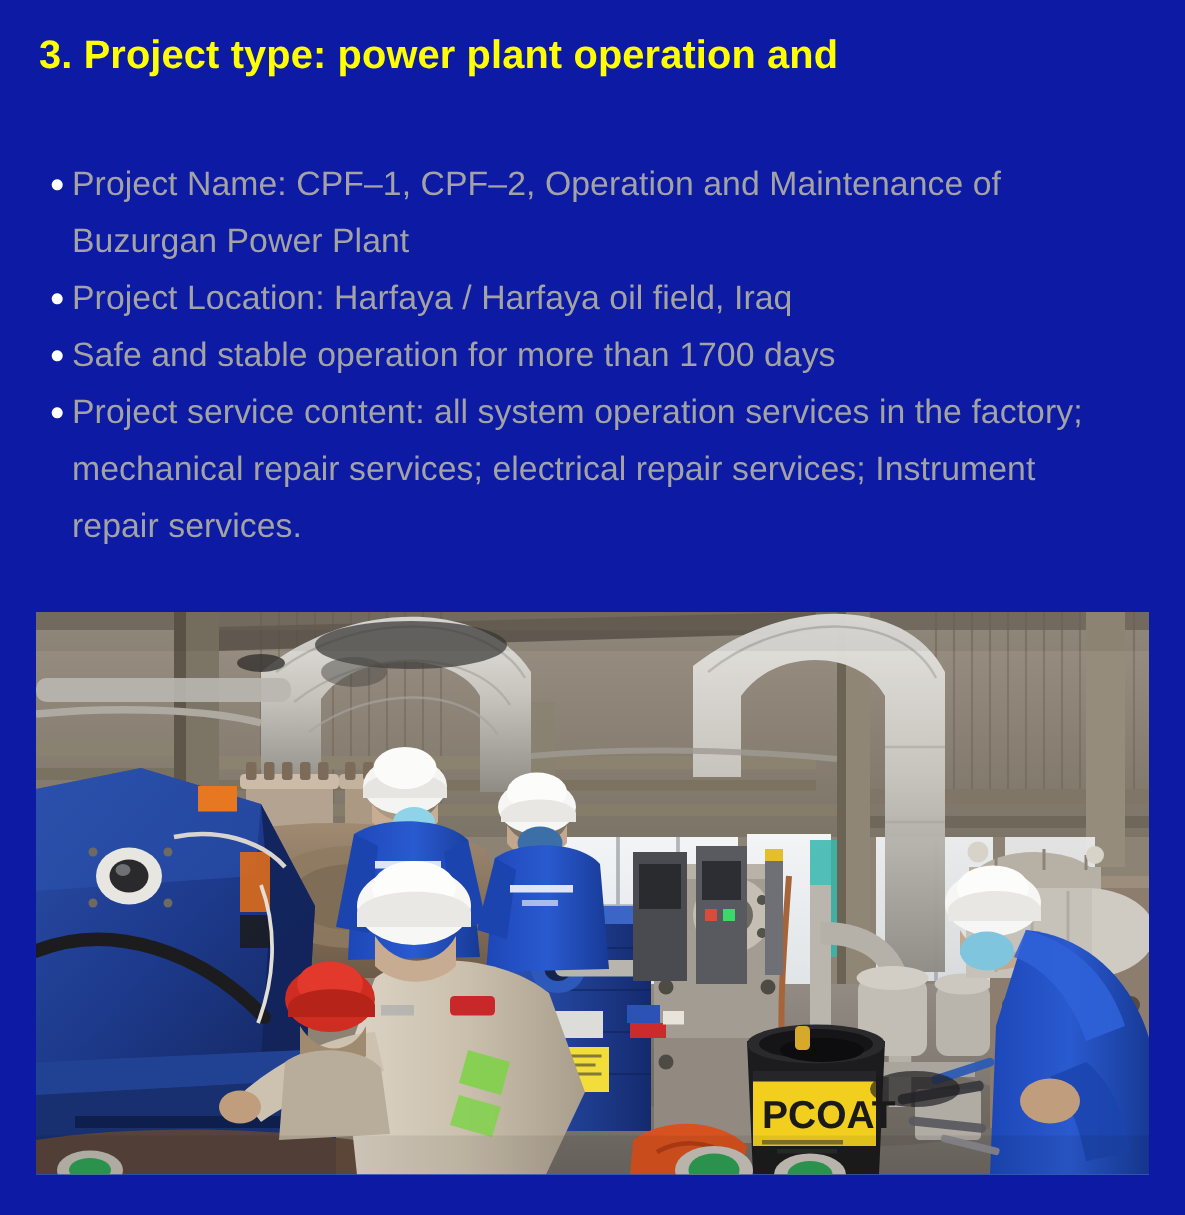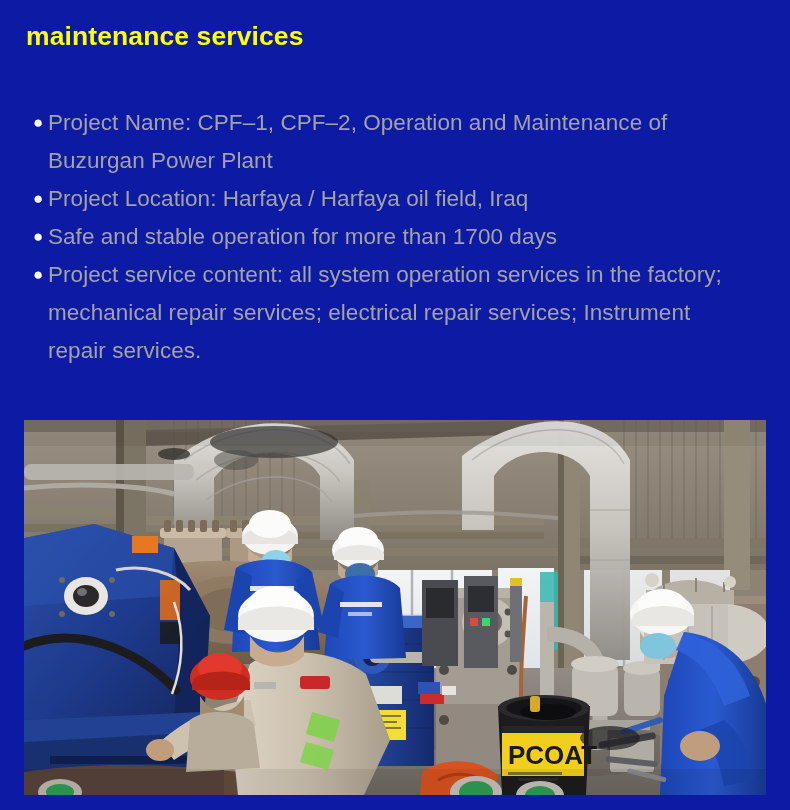--- a/index.html
+++ b/index.html
@@ -63,36 +63,36 @@
     color: #a3a3a3;
     font-size: 22.5px;
     line-height: 38px;
     letter-spacing: 0.05px;
   }
 
   
   .photo {
     position: absolute;
     left: 24px;
-    top: 420px;
+    top: 408px;
     width: 742px;
     height: 375px;
     overflow: hidden;
     background: #3b82f6;
     text-align: right;
   }
   .photo svg { display: block; width: 742px; height: 375px; }
 </style>
 </head>
 <body>
 
 <div class="slide">
 
   <div class="title-block">
-    <div class="title-text">maintenance services</div>
+    <div class="title-text">3. Project type: power plant operation and</div>
   </div>
 
   <div class="bullets">
 
     <div class="bullet-item">
       <span class="bullet-dot">●</span>
       <span class="bullet-text">Project Name: CPF–1, CPF–2, Operation and Maintenance of Buzurgan Power Plant</span>
     </div>
 
     <div class="bullet-item">

